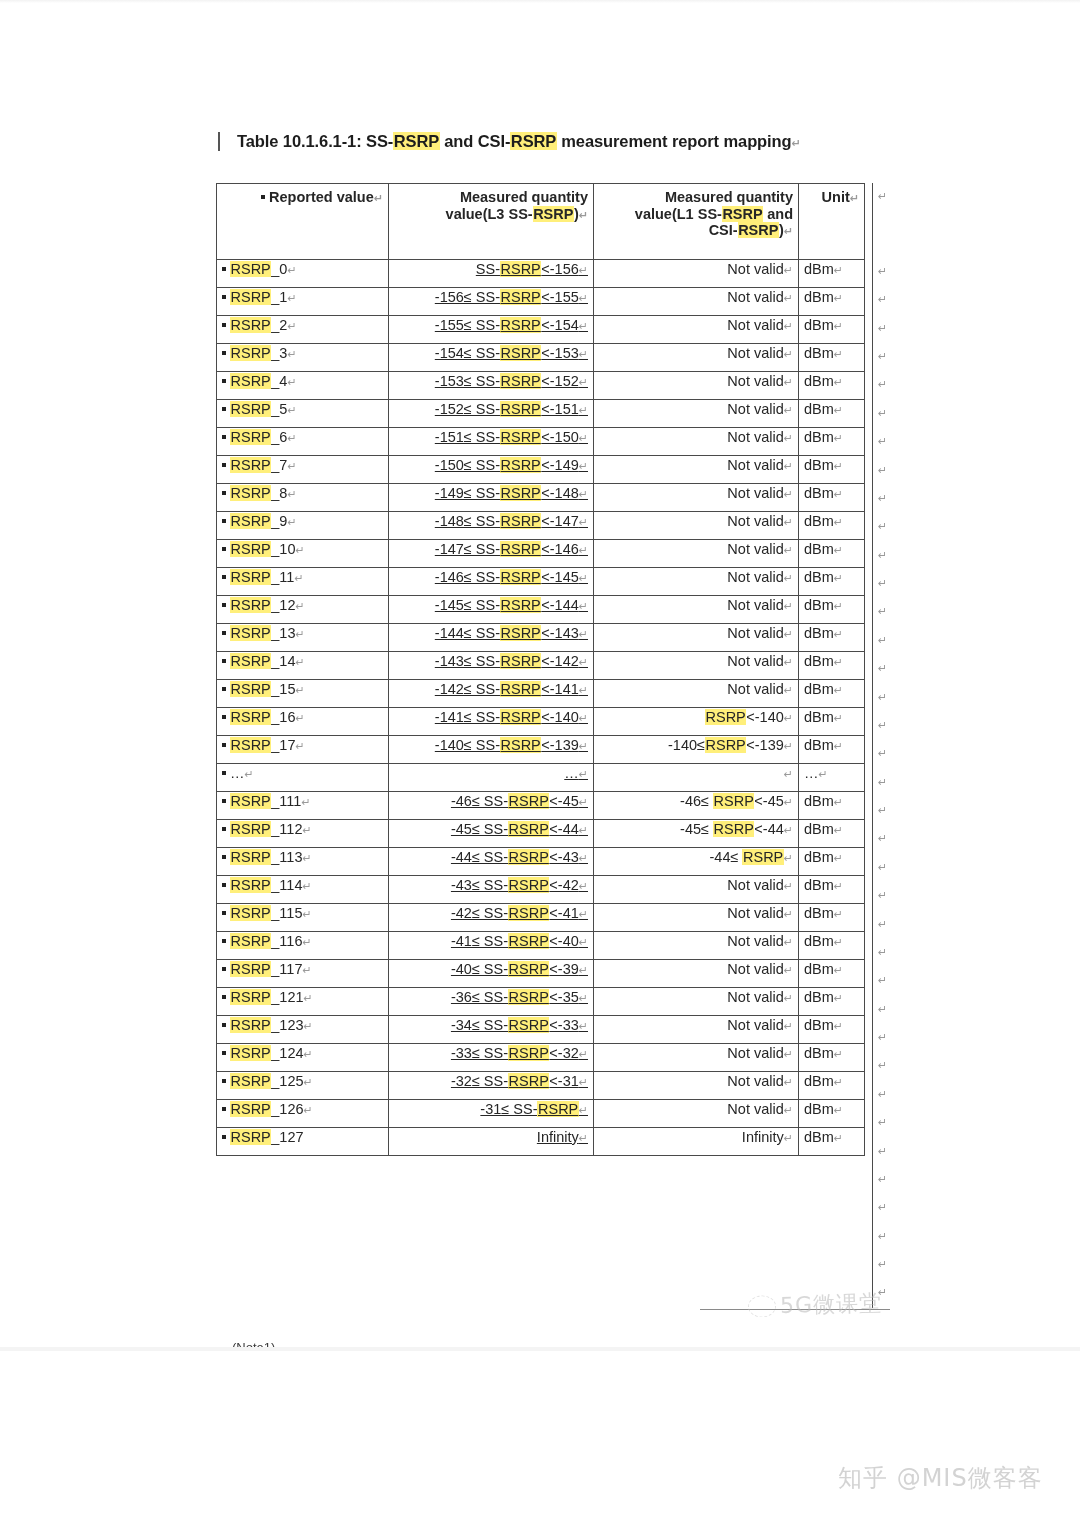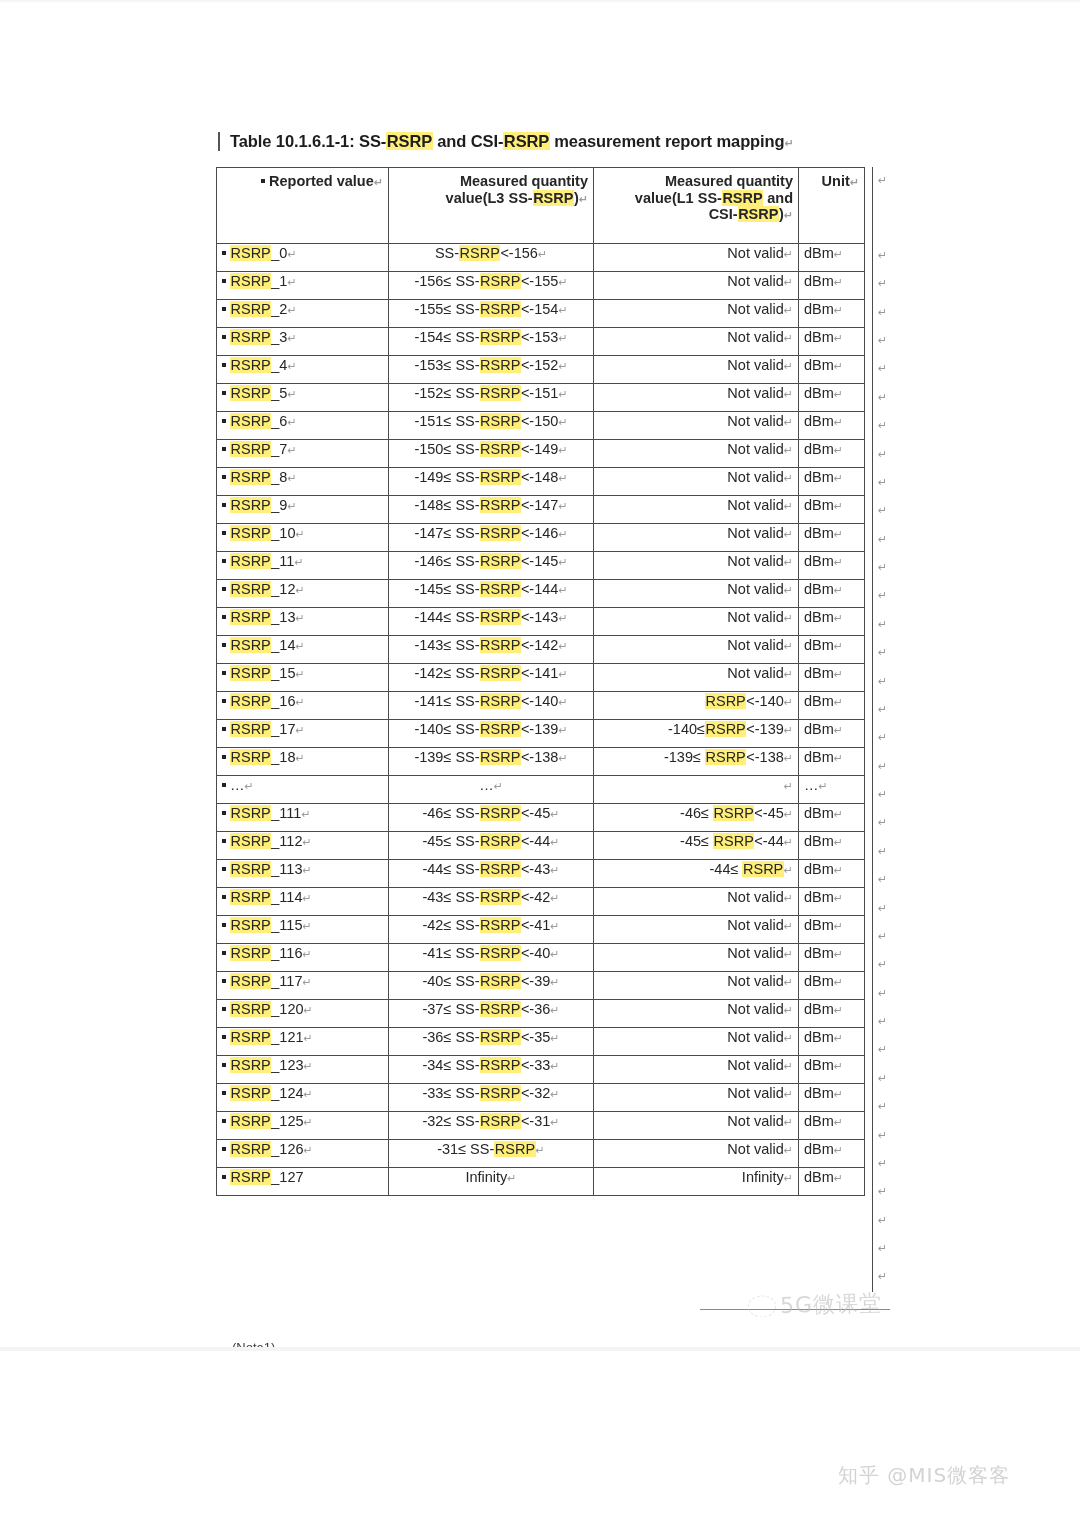--- a/index.html
+++ b/index.html
@@ -37,23 +37,23 @@
     top: 132px;
     width: 680px;
   }
 
   .table-caption {
     font-size: 16.5px;
     font-weight: bold;
     color: #1d1d1d;
     letter-spacing: -0.1px;
     white-space: nowrap;
-    margin: 0 0 16px 2px;
+    margin: 0 0 32px 2px;
     border-left: 2px solid #555;
-    padding-left: 10px;
+    padding-left: 17px;
     line-height: 1.15;
   }
 
   .hl {
     background: #ffef7a;
     padding: 0 0.5px;
   }
 
   .pilcrow {
     color: #9a9a9a;
@@ -91,21 +91,21 @@
   th.col-reported {
     text-align: left;
     padding-left: 6px;
   }
   col.c1 { width: 172px; }
   col.c2 { width: 205px; }
   col.c3 { width: 205px; }
   col.c4 { width: 66px; }
 
   td.c-report { text-align: left; margin-left: 48px; }
-  td.c-l3 { text-align: center; padding-left: 10px; }
+  td.c-l3 { text-align: right; padding-left: 10px; text-decoration: underline; }
   td.c-l1 { text-align: right; padding-left: 10px; }
   td.c-unit { text-align: left; padding-left: 8px; margin-left: 48px; }
 
   .bullet {
     display: inline-block;
     width: 4px; height: 4px;
     background: #222;
     vertical-align: 3px;
     margin-right: 4px;
   }
@@ -164,21 +164,21 @@
     top: 1309px;
     width: 190px;
     height: 1px;
     background: #8a8a8a;
   }
 
   .footer-wm {
     position: absolute;
     left: 838px;
     top: 1462px;
-    font-size: 20px;
+    font-size: 24px;
     color: #d3d3d3;
     font-family: "DejaVu Sans", sans-serif;
     letter-spacing: 1px;
     white-space: nowrap;
     pointer-events: none;
   }
 
   .cutoff-note {
     position: absolute;
     left: 232px;
@@ -338,26 +338,20 @@
               <td class="c-l1"><span><span class="hl">RSRP</span>&lt;-140</span><span class="pilcrow">↵</span></td>
               <td class="c-unit"><span>dBm</span><span class="pilcrow">↵</span></td>
             </tr>
             <tr>
               <td class="c-report"><span class="bullet"></span><span class="hl">RSRP</span><span>_17</span><span class="pilcrow">↵</span></td>
               <td class="c-l3"><span>-140≤ SS-<span class="hl">RSRP</span>&lt;-139</span><span class="pilcrow">↵</span></td>
               <td class="c-l1"><span>-140≤<span class="hl">RSRP</span>&lt;-139</span><span class="pilcrow">↵</span></td>
               <td class="c-unit"><span>dBm</span><span class="pilcrow">↵</span></td>
             </tr>
             <tr>
-              <td class="c-report"><span class="bullet"></span><span class="hl">RSRP</span><span>_18</span><span class="pilcrow">↵</span></td>
-              <td class="c-l3"><span>-139≤ SS-<span class="hl">RSRP</span>&lt;-138</span><span class="pilcrow">↵</span></td>
-              <td class="c-l1"><span>-139≤ <span class="hl">RSRP</span>&lt;-138</span><span class="pilcrow">↵</span></td>
-              <td class="c-unit"><span>dBm</span><span class="pilcrow">↵</span></td>
-            </tr>
-            <tr>
               <td class="c-report"><span class="bullet"></span><span>…</span><span class="pilcrow">↵</span></td>
               <td class="c-l3"><span>…</span><span class="pilcrow">↵</span></td>
               <td class="c-l1"><span></span><span class="pilcrow">↵</span></td>
               <td class="c-unit"><span>…</span><span class="pilcrow">↵</span></td>
             </tr>
             <tr>
               <td class="c-report"><span class="bullet"></span><span class="hl">RSRP</span><span>_111</span><span class="pilcrow">↵</span></td>
               <td class="c-l3"><span>-46≤ SS-<span class="hl">RSRP</span>&lt;-45</span><span class="pilcrow">↵</span></td>
               <td class="c-l1"><span>-46≤ <span class="hl">RSRP</span>&lt;-45</span><span class="pilcrow">↵</span></td>
               <td class="c-unit"><span>dBm</span><span class="pilcrow">↵</span></td>
@@ -392,26 +386,20 @@
               <td class="c-l1"><span>Not valid</span><span class="pilcrow">↵</span></td>
               <td class="c-unit"><span>dBm</span><span class="pilcrow">↵</span></td>
             </tr>
             <tr>
               <td class="c-report"><span class="bullet"></span><span class="hl">RSRP</span><span>_117</span><span class="pilcrow">↵</span></td>
               <td class="c-l3"><span>-40≤ SS-<span class="hl">RSRP</span>&lt;-39</span><span class="pilcrow">↵</span></td>
               <td class="c-l1"><span>Not valid</span><span class="pilcrow">↵</span></td>
               <td class="c-unit"><span>dBm</span><span class="pilcrow">↵</span></td>
             </tr>
             <tr>
-              <td class="c-report"><span class="bullet"></span><span class="hl">RSRP</span><span>_120</span><span class="pilcrow">↵</span></td>
-              <td class="c-l3"><span>-37≤ SS-<span class="hl">RSRP</span>&lt;-36</span><span class="pilcrow">↵</span></td>
-              <td class="c-l1"><span>Not valid</span><span class="pilcrow">↵</span></td>
-              <td class="c-unit"><span>dBm</span><span class="pilcrow">↵</span></td>
-            </tr>
-            <tr>
               <td class="c-report"><span class="bullet"></span><span class="hl">RSRP</span><span>_121</span><span class="pilcrow">↵</span></td>
               <td class="c-l3"><span>-36≤ SS-<span class="hl">RSRP</span>&lt;-35</span><span class="pilcrow">↵</span></td>
               <td class="c-l1"><span>Not valid</span><span class="pilcrow">↵</span></td>
               <td class="c-unit"><span>dBm</span><span class="pilcrow">↵</span></td>
             </tr>
             <tr>
               <td class="c-report"><span class="bullet"></span><span class="hl">RSRP</span><span>_123</span><span class="pilcrow">↵</span></td>
               <td class="c-l3"><span>-34≤ SS-<span class="hl">RSRP</span>&lt;-33</span><span class="pilcrow">↵</span></td>
               <td class="c-l1"><span>Not valid</span><span class="pilcrow">↵</span></td>
               <td class="c-unit"><span>dBm</span><span class="pilcrow">↵</span></td>

